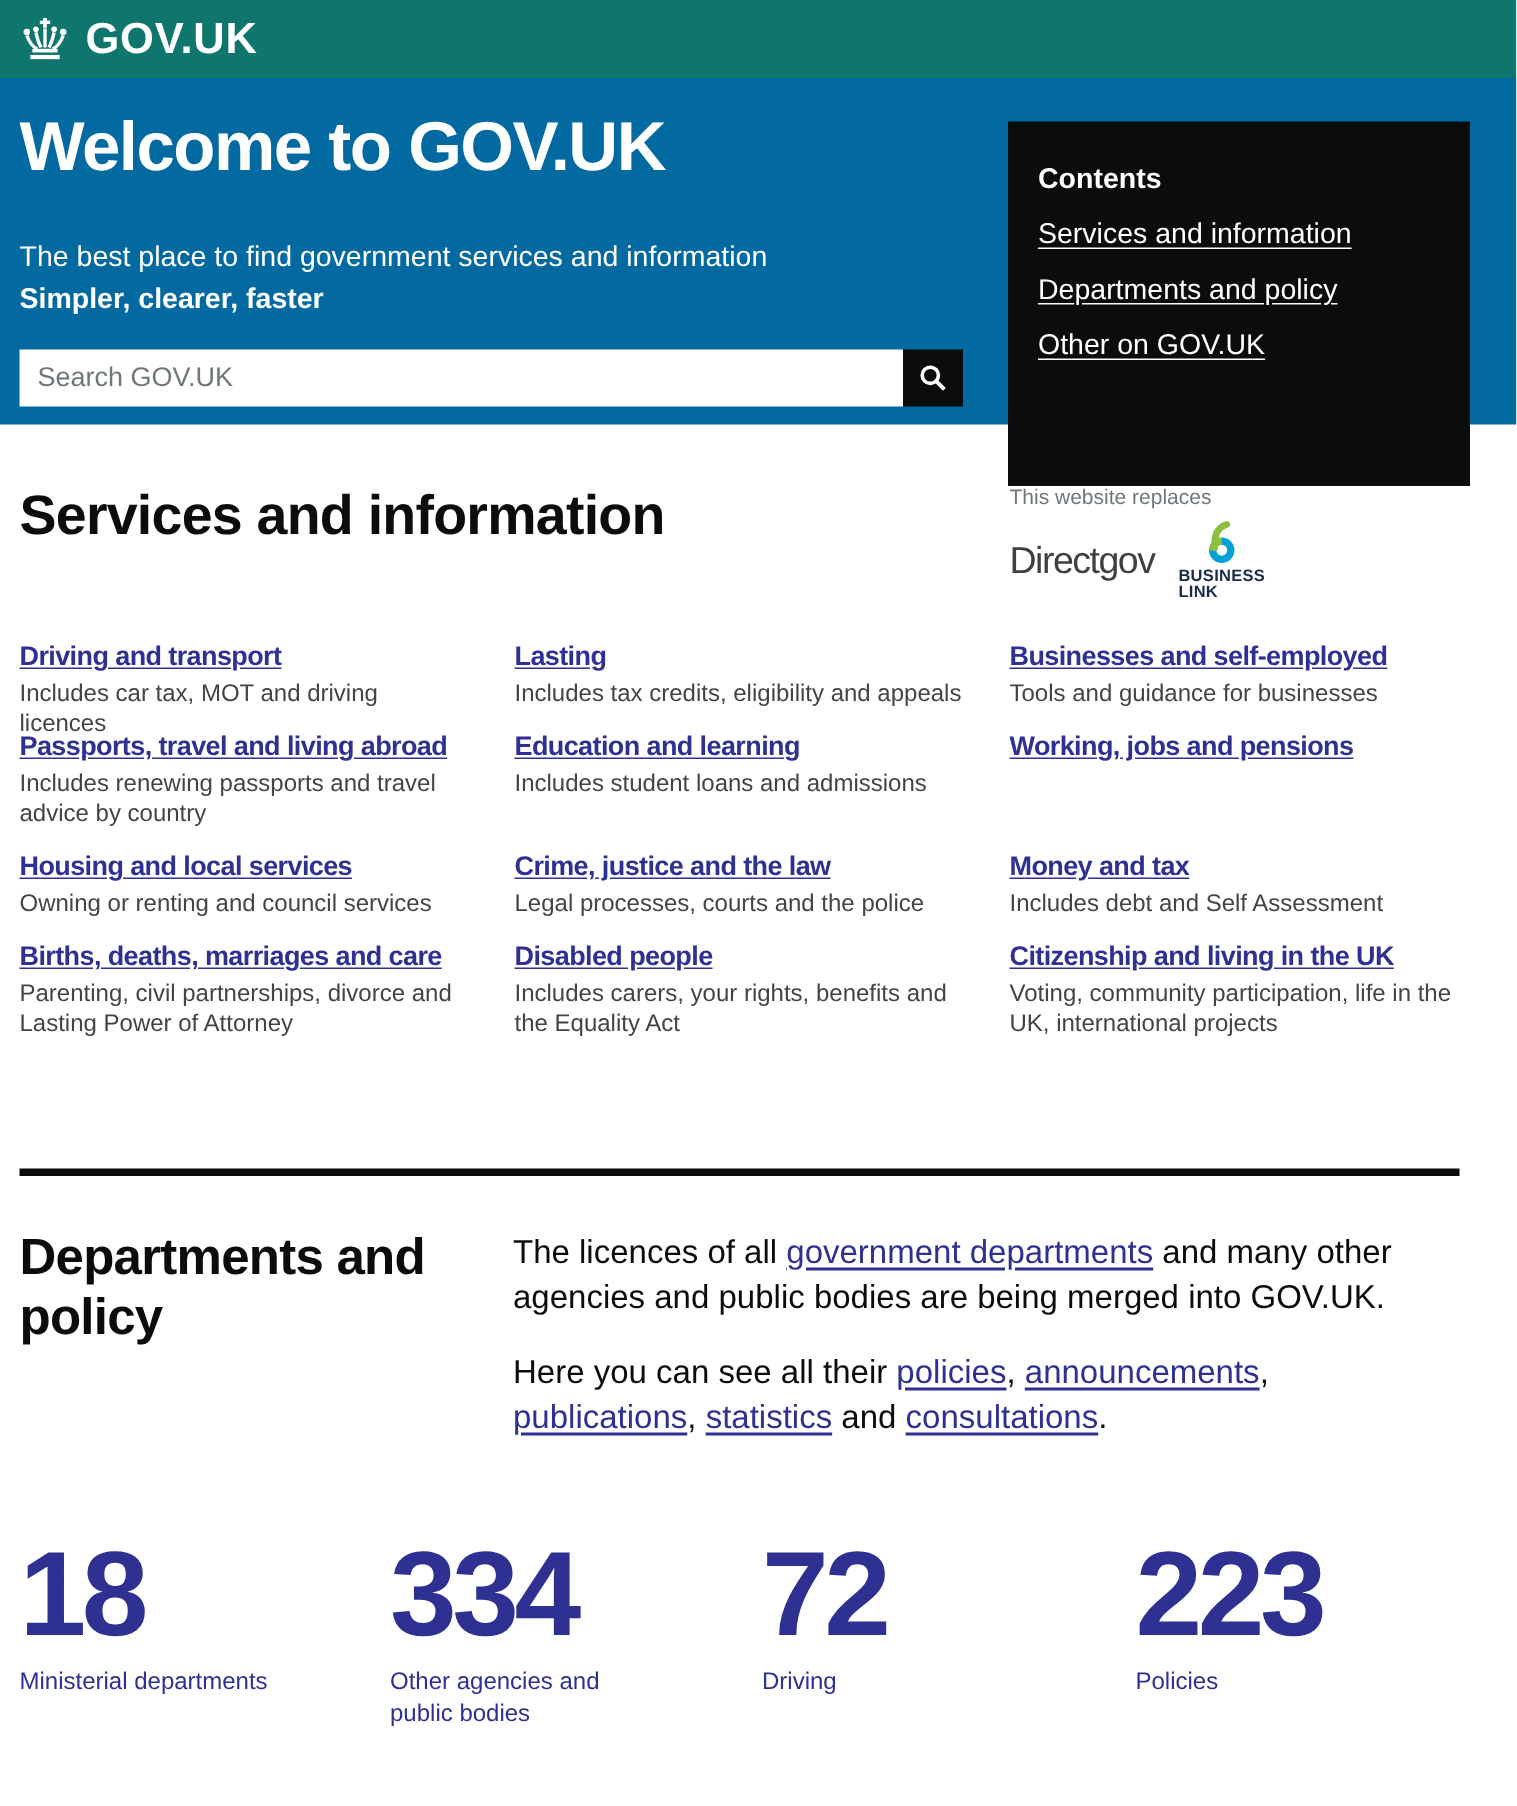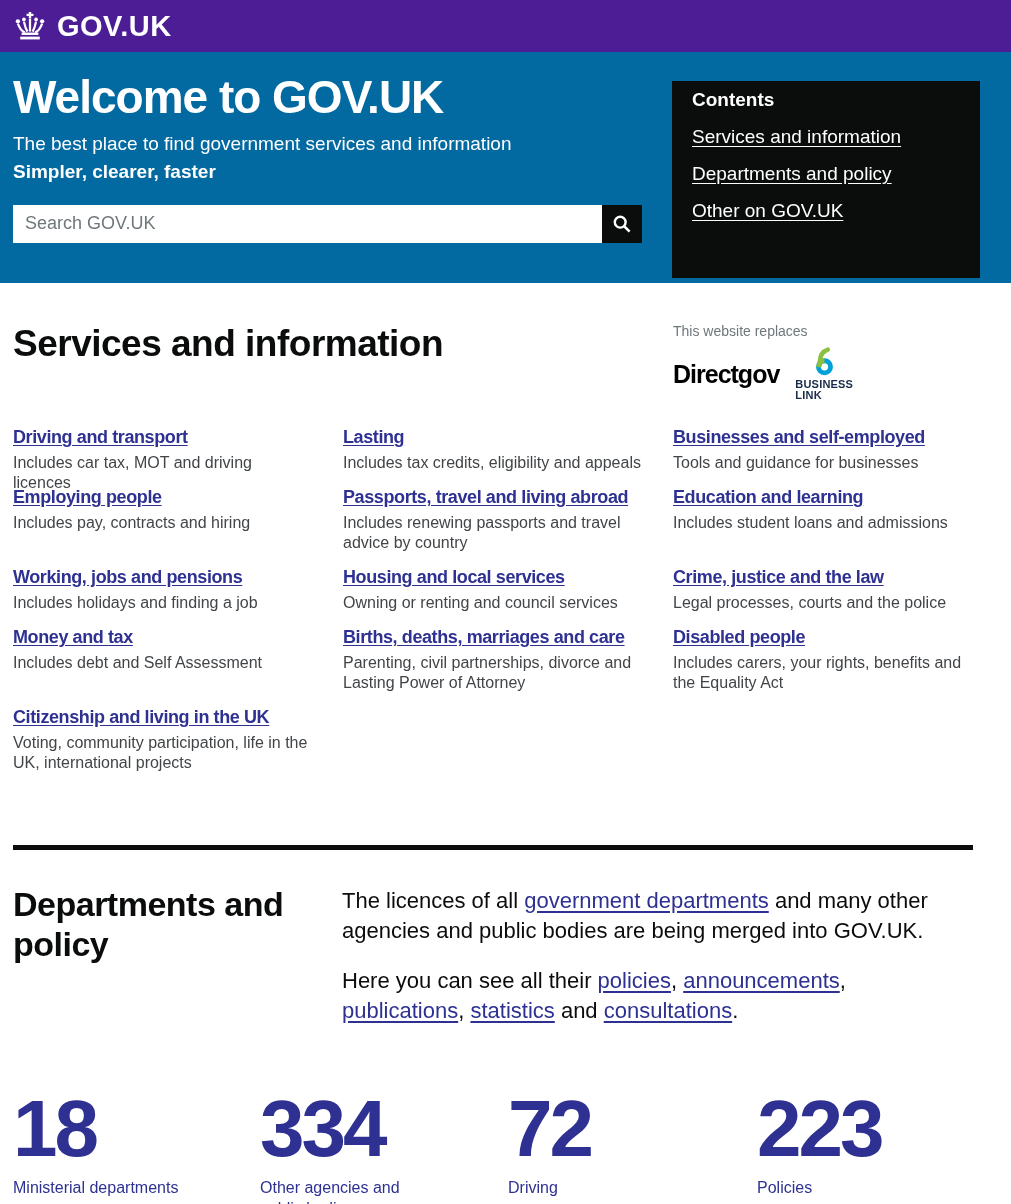--- a/index.html
+++ b/index.html
@@ -5,67 +5,67 @@
   html, body { margin: 0; padding: 0; }
   body {
     font-family: "Liberation Sans", sans-serif;
     background: #ffffff;
     color: #0b0c0c;
   }
   .page { width: 1011px; height: 1204px; overflow: hidden; background: #fff; }
 
   
   .top-bar {
-    height: 52px; background: #4c1d95;
+    height: 52px; background: #0f766e;
     display: flex; align-items: center; gap: 10px;
     padding-left: 13px; box-sizing: border-box;
   }
   .brand { color: #fff; font-size: 29px; font-weight: bold; letter-spacing: .5px; }
 
   
   .hero { background: #0369a1; height: 231px; position: relative; }
   .hero-left { padding-left: 13px; }
   .hero-title {
     margin: 0; padding-top: 22px; color: #fff;
     font-size: 46px; line-height: 1.02; font-weight: bold; letter-spacing: -1px;
   }
-  .hero-tagline { margin-top: 12px; color: #fff; font-size: 19px; }
+  .hero-tagline { margin-top: 40px; color: #fff; font-size: 19px; }
   .hero-subtitle { margin-top: 6px; color: #fff; font-size: 19px; font-weight: bold; }
   .search-form { margin-top: 22px; display: flex; width: 629px; }
   .search-input {
     flex: 1; height: 38px; border: none; outline: none;
     padding: 0 12px; font-size: 18px; color: #0b0c0c;
     font-family: "Liberation Sans", sans-serif; box-sizing: border-box;
   }
   .search-input::placeholder { color: #6f777b; opacity: 1; }
   .search-button {
     width: 40px; height: 38px; background: #0b0c0c; border: none;
     display: flex; align-items: center; justify-content: center; cursor: pointer;
   }
 
   .contents-box {
     position: absolute; left: 672px; top: 29px;
-    width: 308px; height: 197px; background: #0b0c0c;
-    box-sizing: border-box; padding: 8px 20px;
+    width: 308px; height: 243px; background: #0b0c0c;
+    box-sizing: border-box; padding: 28px 20px;
   }
   .contents-title { margin: 0; color: #fff; font-size: 19px; font-weight: bold; }
   .contents-link {
     display: block; margin-top: 15px; color: #fff; font-size: 19px;
     text-decoration: underline; text-underline-offset: 3px; cursor: pointer;
   }
 
   
   .main { padding: 0 38px 0 13px; }
 
   .services-header { display: flex; justify-content: space-between; margin-top: 40px; }
   .services-title { margin: 0; font-size: 37px; font-weight: bold; letter-spacing: -.5px; }
   .replaces { width: 300px; }
   .replaces-label { font-size: 14px; color: #6f777b; }
   .logos-row { margin-top: 8px; display: flex; align-items: center; gap: 16px; }
-  .directgov { color: #000000; font-size: 25px; font-weight: bold; letter-spacing: -1px; }
+  .directgov { color: #404040; font-size: 25px; font-weight: normal; letter-spacing: -1px; }
   .business-link { display: flex; align-items: center; gap: 3px; flex-direction: column; }
   .bl-text { font-size: 11px; font-weight: bold; color: #1a2b49; line-height: 11px; letter-spacing: .2px; }
 
   .services-grid {
     margin-top: 26px;
     display: grid;
     grid-template-columns: 300px 300px 300px;
     column-gap: 30px;
     grid-template-rows: 60px 80px 60px 80px auto;
   }
@@ -184,34 +184,29 @@
       </div>
       <div>
         <a class="service-link">Lasting</a>
         <div class="service-desc">Includes tax credits, eligibility and appeals</div>
       </div>
       <div>
         <a class="service-link">Businesses and self-employed</a>
         <div class="service-desc">Tools and guidance for businesses</div>
       </div>
       <div>
-        <a class="service-link">Employing people</a>
-        <div class="service-desc">Includes pay, contracts and hiring</div>
-      </div>
-      <div>
         <a class="service-link">Passports, travel and living abroad</a>
         <div class="service-desc">Includes renewing passports and travel advice by country</div>
       </div>
       <div>
         <a class="service-link">Education and learning</a>
         <div class="service-desc">Includes student loans and admissions</div>
       </div>
       <div>
         <a class="service-link">Working, jobs and pensions</a>
-        <div class="service-desc">Includes holidays and finding a job</div>
       </div>
       <div>
         <a class="service-link">Housing and local services</a>
         <div class="service-desc">Owning or renting and council services</div>
       </div>
       <div>
         <a class="service-link">Crime, justice and the law</a>
         <div class="service-desc">Legal processes, courts and the police</div>
       </div>
       <div>

